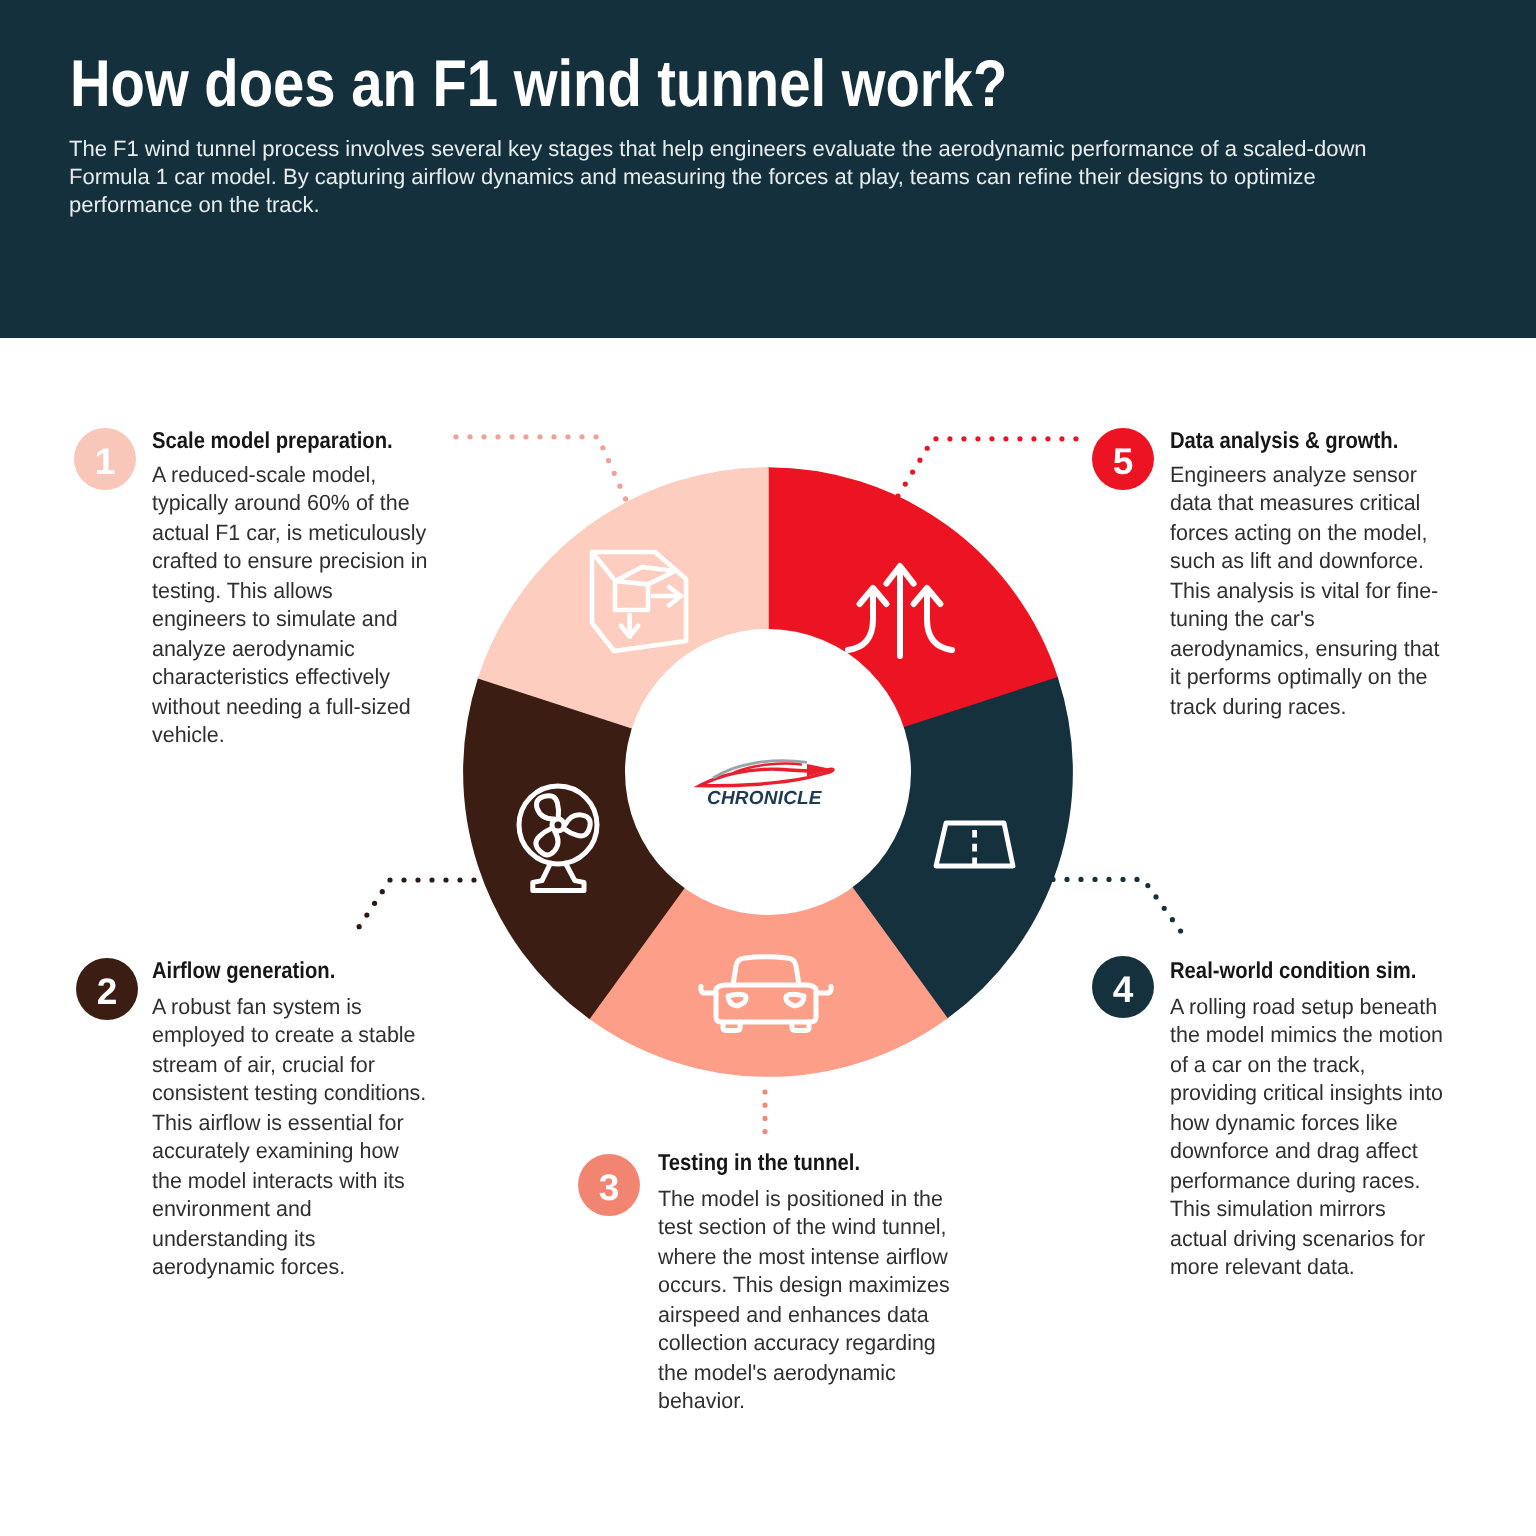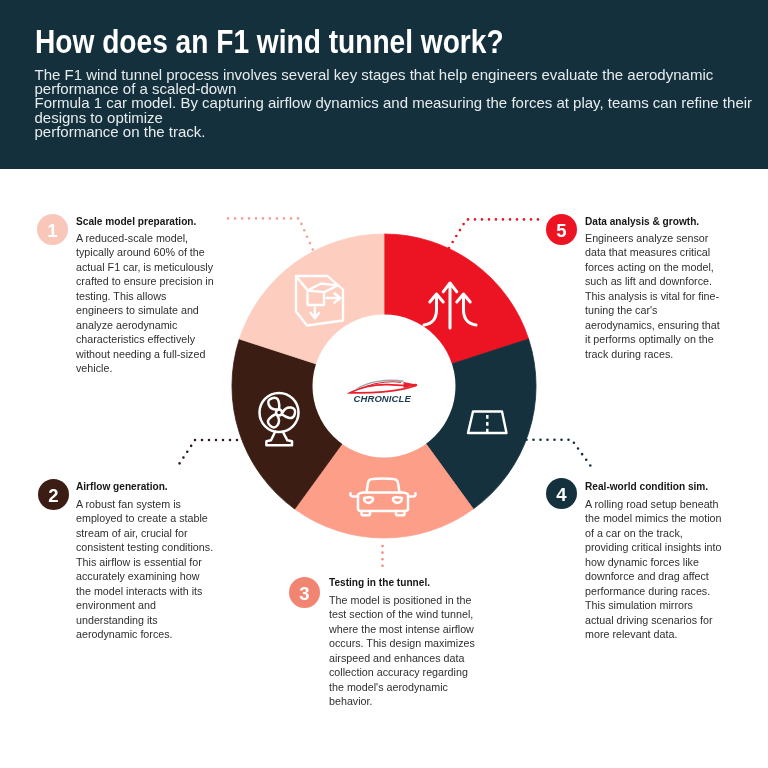--- a/index.html
+++ b/index.html
@@ -10,21 +10,21 @@
            font-weight:bold; font-size:18.5px; text-align:center; line-height:33.5px; }
   .title { position:absolute; font-size:11.5px; font-weight:bold; color:#161616; line-height:14.5px; white-space:nowrap; transform:scaleX(0.88); transform-origin:0 0; }
   .body  { position:absolute; font-size:11px; color:#2f2f2f; line-height:14.5px; white-space:nowrap; transform:scaleX(0.975); transform-origin:0 0; }
 </style>
 </head>
 <body>
 <div id="page">
 
   <div class="abs" style="left:0;top:0;width:768px;height:169px;background:#14303d;"></div>
   <div class="abs" style="left:34.5px;top:25px;font-size:33px;font-weight:bold;color:#ffffff;line-height:33px;transform:scaleX(0.852);transform-origin:0 0;white-space:nowrap;">How does an F1 wind tunnel work?</div>
-  <div class="abs" style="left:34.5px;top:67.6px;font-size:15px;color:#e7eced;line-height:14.4px;">The F1 wind tunnel process involves several key stages that help engineers evaluate the aerodynamic performance of a scaled-down<br>Formula 1 car model. By capturing airflow dynamics and measuring the forces at play, teams can refine their designs to optimize<br>performance on the track.</div>
+  <div class="abs" style="left:34.5px;top:67.6px;font-size:11px;color:#e7eced;line-height:14.4px;">The F1 wind tunnel process involves several key stages that help engineers evaluate the aerodynamic performance of a scaled-down<br>Formula 1 car model. By capturing airflow dynamics and measuring the forces at play, teams can refine their designs to optimize<br>performance on the track.</div>
 
   <svg class="abs" style="left:0;top:0;" width="768" height="768" viewBox="0 0 768 768">
     <g>
 
       <path d="M384,386 L384,234 A152,152 0 0 1 528.6,339.0 Z" fill="#ec1422" stroke="#ec1422" stroke-width="0.8"></path>
       <path d="M384,386 L528.6,339.0 A152,152 0 0 1 473.3,509.0 Z" fill="#15313e" stroke="#15313e" stroke-width="0.8"></path>
       <path d="M384,386 L473.3,509.0 A152,152 0 0 1 294.7,509.0 Z" fill="#fd9e89" stroke="#fd9e89" stroke-width="0.8"></path>
       <path d="M384,386 L294.7,509.0 A152,152 0 0 1 239.4,339.0 Z" fill="#3b1d14" stroke="#3b1d14" stroke-width="0.8"></path>
       <path d="M384,386 L239.4,339.0 A152,152 0 0 1 384,234 Z" fill="#fdcec0" stroke="#fdcec0" stroke-width="0.8"></path>
       <circle cx="384" cy="386" r="71.5" fill="#ffffff"></circle>

